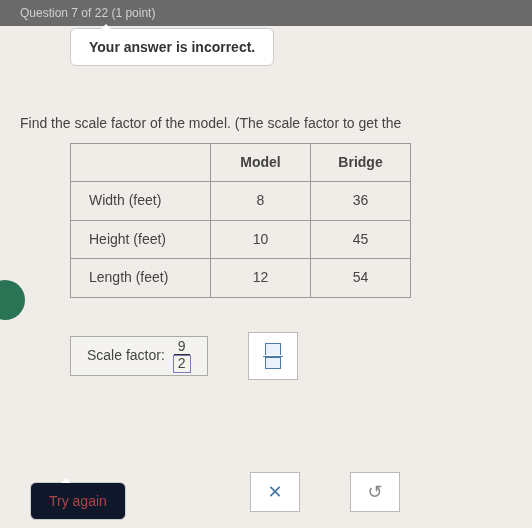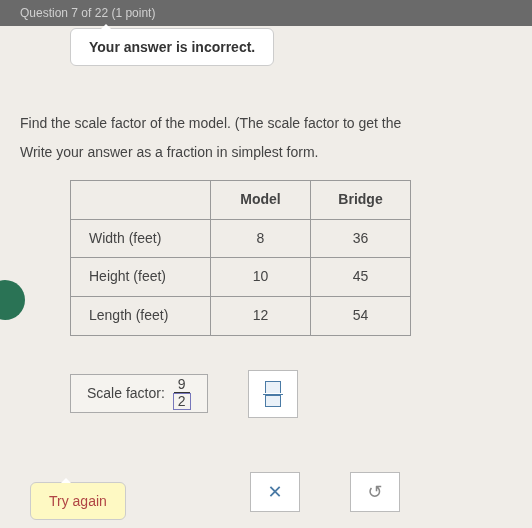--- a/index.html
+++ b/index.html
@@ -112,21 +112,21 @@
       width: 16px; height: 12px; border: 1px solid #4a7aa5;
       background: #eaf1f8;
       border-bottom: 1px solid #4a7aa5;
     }
     .frac-tool .frac .num-f { border-bottom: none; margin-bottom: 1px; }
     .frac-tool .sep { width: 20px; height: 1px; background: #4a7aa5; }
     .tryagain-callout {
       position: absolute;
       bottom: 8px;
       left: 30px;
-      background: #fef9c3;
+      background: #0f172a;
       border: 1px solid #ccc;
       border-radius: 6px;
       padding: 10px 18px;
       font-size: 14px;
       color: #b04545;
     }
     .tryagain-callout::before {
       content: "";
       position: absolute;
       top: -10px;
@@ -163,21 +163,20 @@
 </div>
 
 <div class="green-circle"></div>
 
 <div class="feedback-callout">
   <span>Your answer is incorrect.</span>
 </div>
 
 <div class="content">
   <p class="prob-line2">Find the scale factor of the model. (The scale factor to get the</p>
-  <p class="prob-line3">Write your answer as a fraction in simplest form.</p>
 
   <table>
     <tbody>
         <tr>
       <th class="th-empty"></th>
       <th class="th-col">Model</th>
       <th class="th-col">Bridge</th>
     </tr>
     <tr>
       <td>Width (feet)</td>

